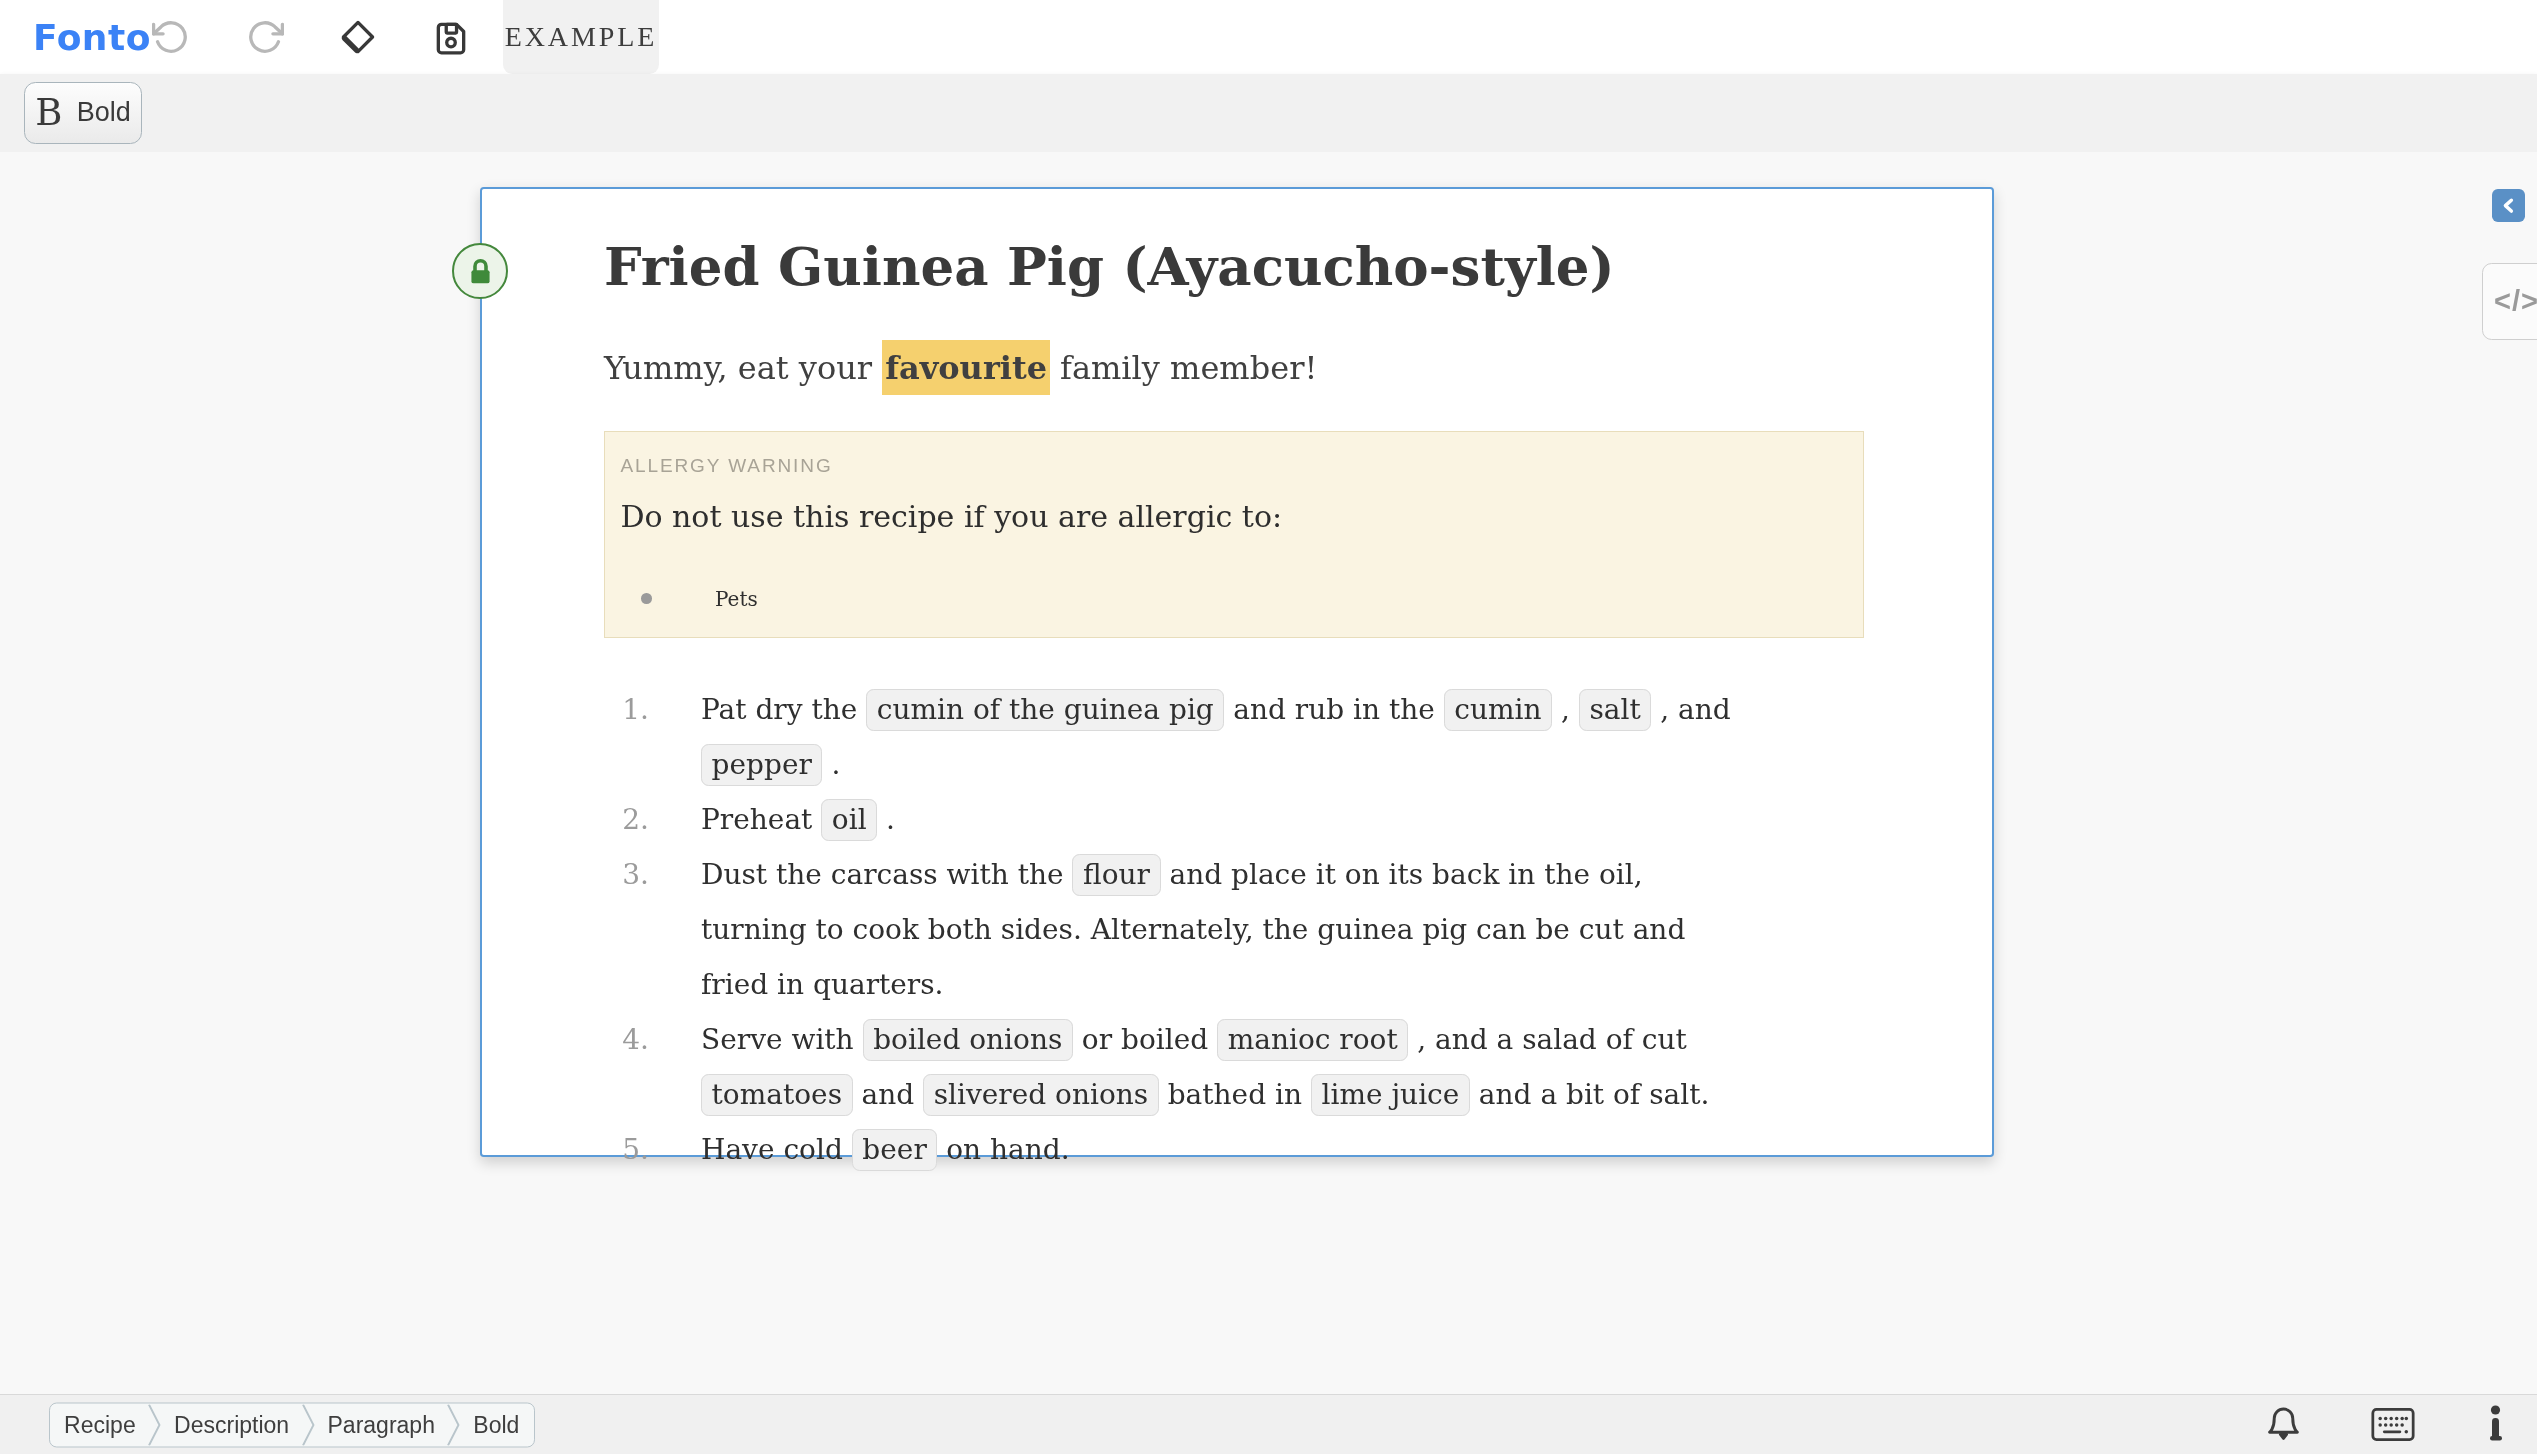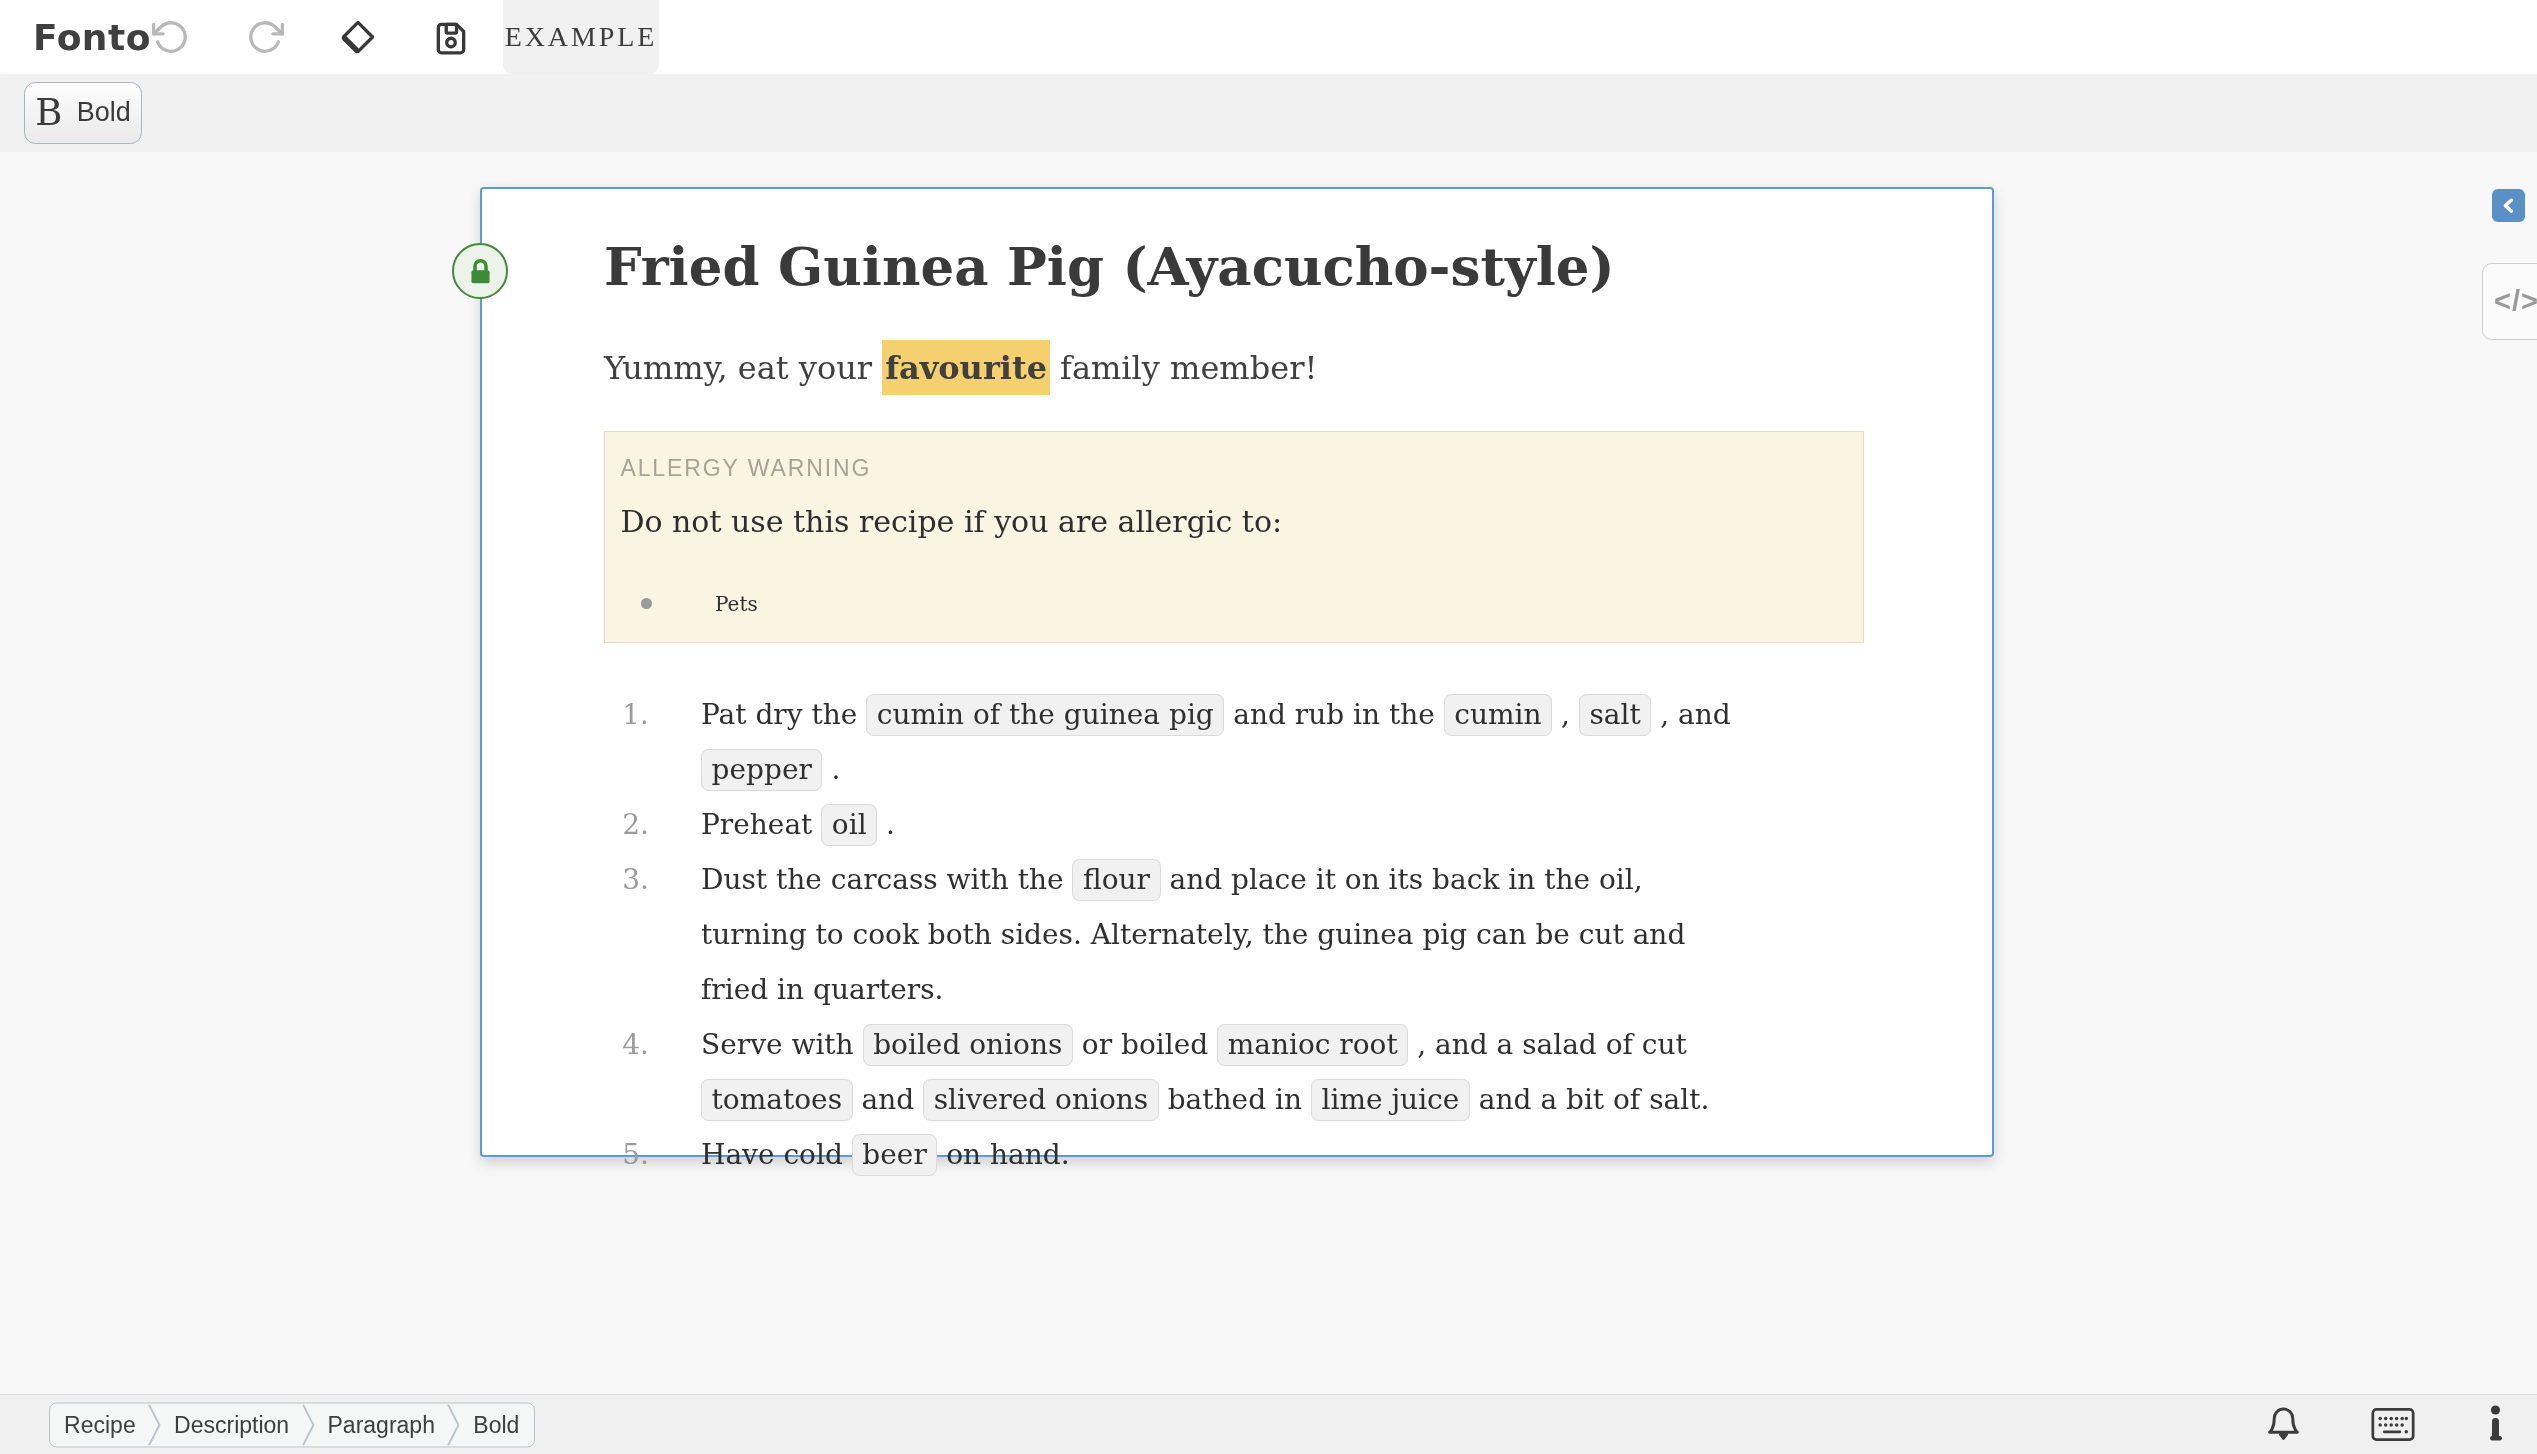--- a/index.html
+++ b/index.html
@@ -9,21 +9,21 @@
     background:#f8f8f8;
     font-family:"Liberation Sans", sans-serif;
     color:#333;
   }
 
   
   .topbar { position:absolute; top:0; left:0; right:0; height:74px; background:#ffffff; }
   .logo {
     position:absolute; left:33px; top:50%; transform:translateY(-50%);
     font-family:"DejaVu Sans", sans-serif; font-weight:700; font-size:36px;
-    color:#404040; letter-spacing:0.5px;
+    color:#3b82f6; letter-spacing:0.5px;
   }
   .tool-btn {
     position:absolute; top:50%; transform:translateY(-50%);
     width:44px; height:44px; border:none; background:transparent;
     display:flex; align-items:center; justify-content:center; cursor:pointer;
   }
   .tool-undo  { left:149px; }
   .tool-redo  { left:243px; }
   .tool-erase { left:336px; }
   .tool-save  { left:429px; }
@@ -70,21 +70,21 @@
   .doc-desc  { margin-top:50px; font-size:32px; color:#404040; }
   .hl { background:#f5d06e; font-weight:700; padding:8.7px 2.9px; }
 
   .warning {
     margin-top:44px; width:1260px;
     background:#faf4e2; border:1.9px solid #e8ddbb;
     padding:23px 29px 19px 15.4px;
   }
   .warning-label {
     font-family:"Liberation Sans", sans-serif;
-    font-size:23px; letter-spacing:1.9px; color:#a8a396;
+    font-size:19px; letter-spacing:1.9px; color:#a8a396;
   }
   .warning-intro { margin-top:22px; font-size:30px; color:#2e2e2e; }
   .warning-list { margin-top:46px; list-style:none; }
   .warning-item { display:flex; align-items:flex-start; font-size:20px; line-height:38px; }
   .w-dot { width:10.6px; height:10.6px; border-radius:50%; background:#9a9a9a; margin:13.5px 0 0 21px; flex:none; }
   .w-text { margin-left:63px; }
 
   .steps { margin-top:44px; list-style:none; }
   .steps li {
     position:relative; padding-left:97px; max-width:1149px;

